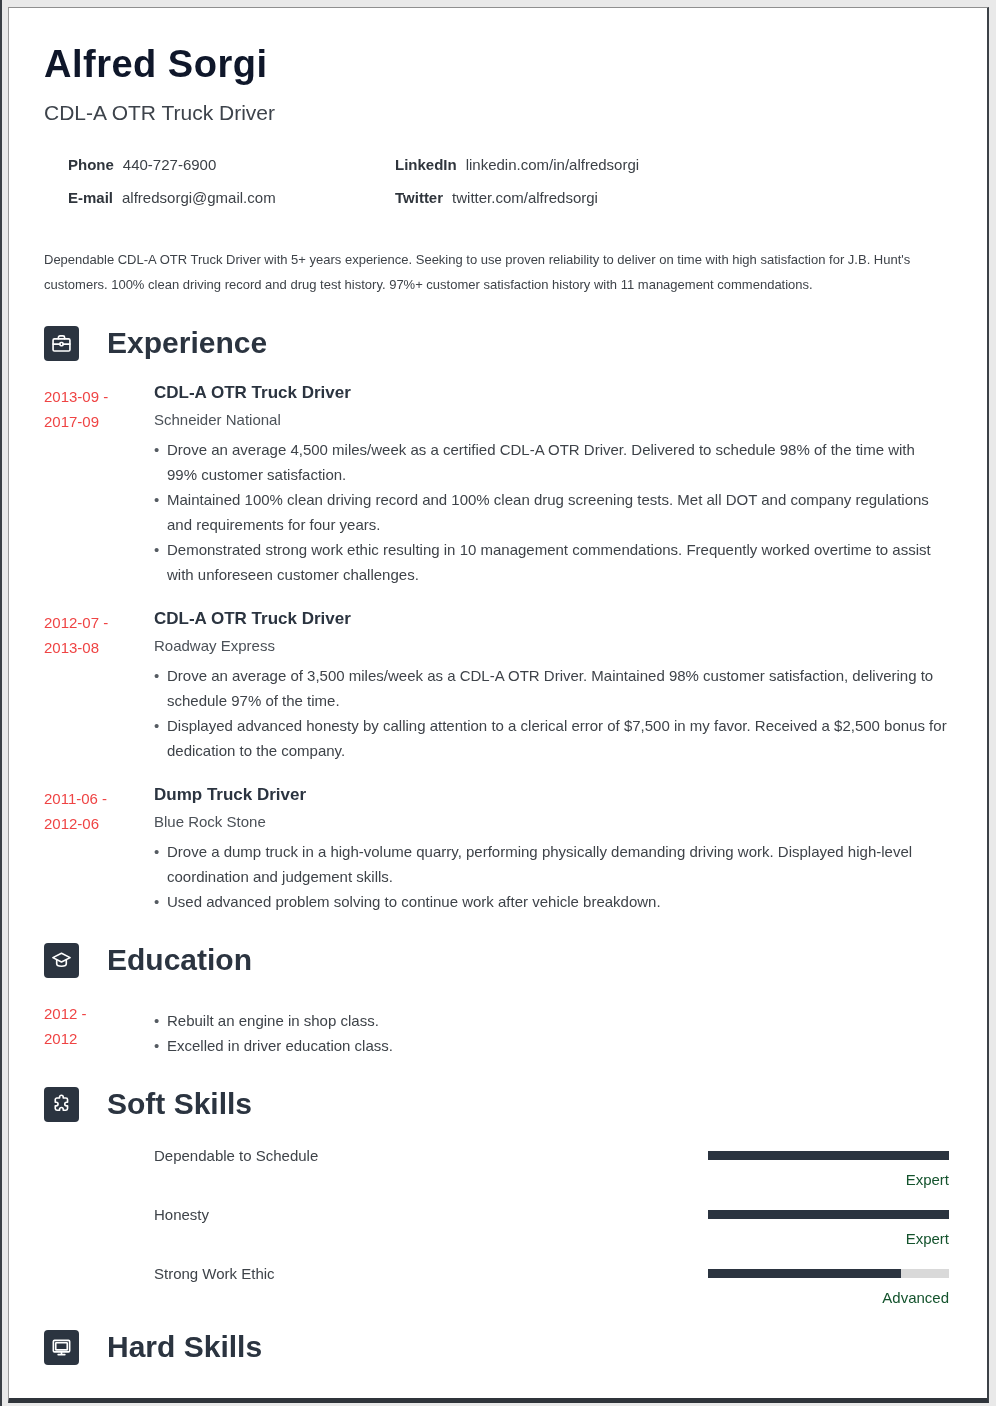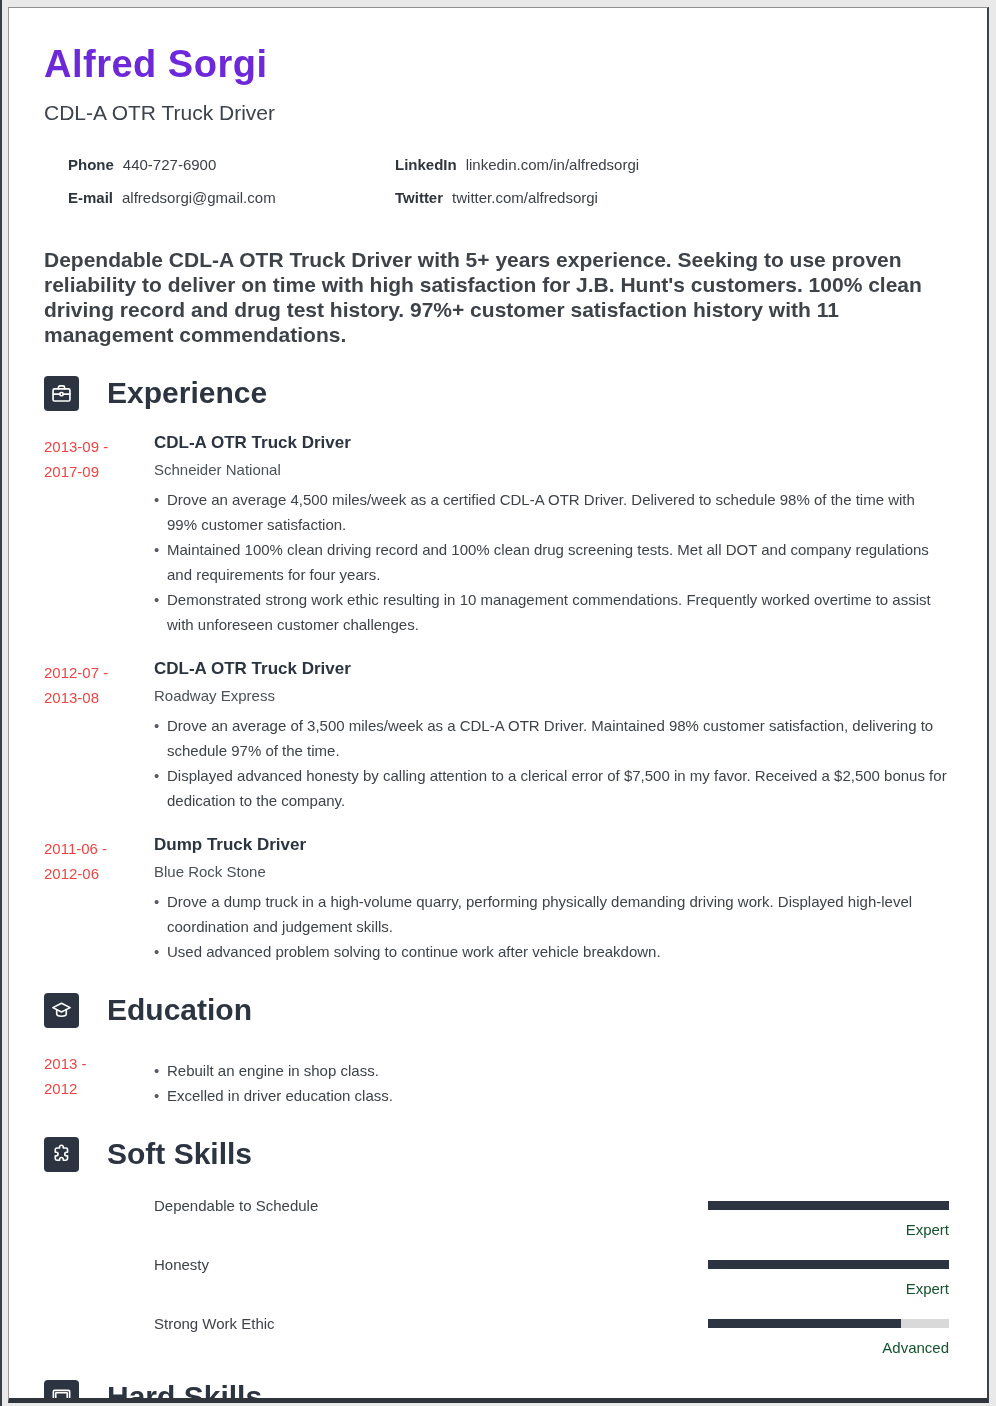--- a/index.html
+++ b/index.html
@@ -17,40 +17,39 @@
     width: 981px; height: 1396px;
     background: #ffffff;
     border-top: 1px solid #8f8f8f;
     border-left: 1px solid #9a9a9a;
     border-right: 2px solid #3c4147;
     border-bottom: 5px solid #2f343a;
     padding: 37px 38px 0 35px;
     overflow: hidden;
   }
   .name {
-    font-size: 38px; font-weight: bold; color: #6d28d9;
+    font-size: 38px; font-weight: bold; color: #0f172a;
     letter-spacing: 0.5px; line-height: 1.05;
   }
   .subtitle {
     margin-top: 16px; font-size: 21px; color: #3d434b;
   }
   .contact {
     margin-top: 31px;
     display: grid;
     grid-template-columns: 327px 1fr;
     grid-auto-rows: 21px;
     row-gap: 12px;
     font-size: 15px; color: #3c4147; margin-left: 24px;
   }
   .contact .label { font-weight: bold; color: #2f353c; margin-right: 9px; }
   .summary {
     margin-top: 37px;
-    font-size: 21px; line-height: 25px; color: #3e4349;
+    font-size: 13px; line-height: 25px; color: #3e4349;
     padding-right: 2px;
-    font-weight: bold;
   }
   .section-header {
     display: flex; align-items: center;
     margin-top: 29px;
   }
   .section-icon {
     width: 35px; height: 35px; border-radius: 4px;
     background: #2b3440;
     display: flex; align-items: center; justify-content: center;
     flex: 0 0 auto;
@@ -195,21 +194,21 @@
       <svg viewBox="0 0 24 24" fill="none" stroke="#ffffff" stroke-width="1.7" stroke-linecap="round" stroke-linejoin="round">
         <path d="M12 4.5L21 9l-9 4.5L3 9l9-4.5z"></path>
         <path d="M7 11.2v4.3c0 1.4 2.2 2.5 5 2.5s5-1.1 5-2.5v-4.3"></path>
       </svg>
     </div>
     <div class="section-title">Education</div>
   </div>
 
   <div class="entry">
     <div class="dates">
-      <span>2013 -</span>
+      <span>2012 -</span>
       <span>2012</span>
     </div>
     <div>
       <div class="bullets">
         <div class="bullet">
             <span class="dot">•</span>
             <span class="txt">Rebuilt an engine in shop class.</span>
           </div>
         <div class="bullet">
             <span class="dot">•</span>

